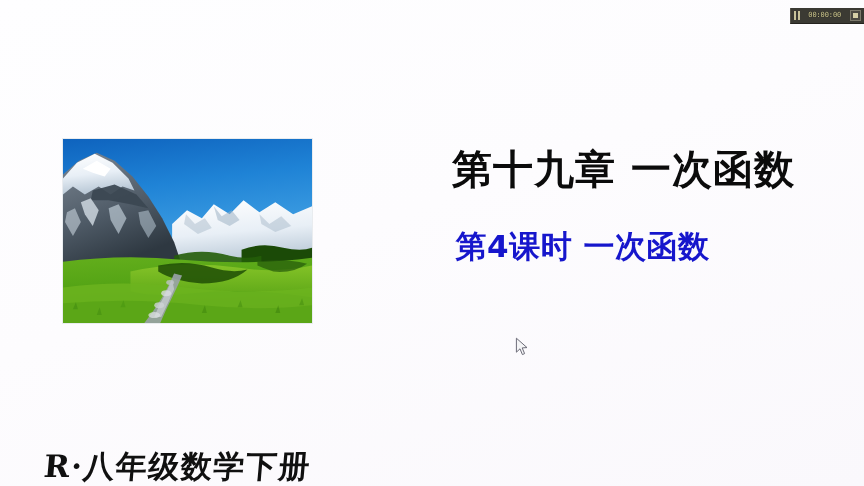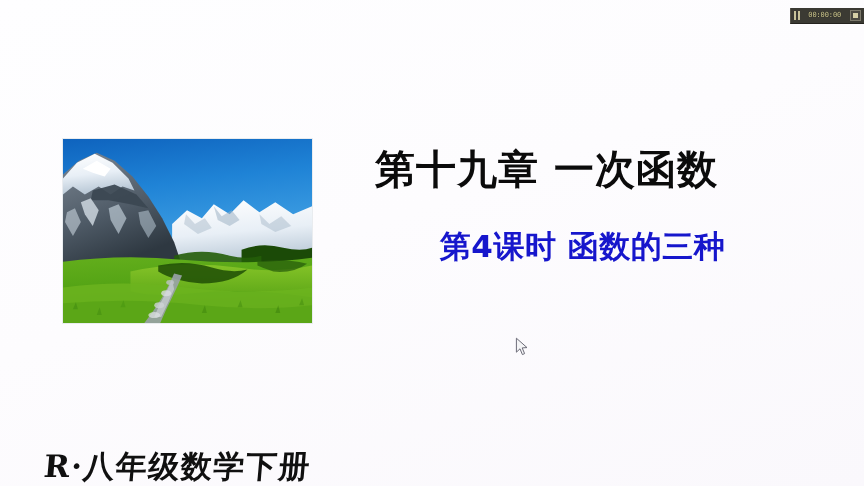--- a/index.html
+++ b/index.html
@@ -76,21 +76,21 @@
     overflow:hidden;
     background:#2a7fc4;
   }
   #scenery-canvas { display:block; width:100%; height:100%; }
 
   
   #chapter-title {
     position:absolute;
     left:375px; top:140px;
     width:420px;
-    text-align:left;
+    text-align:right;
     font-family:"DejaVu Sans", sans-serif;
     font-size:40px;
     font-weight:700;
     line-height:58px;
     letter-spacing:1px;
     color:#0b0b0b;
     white-space:nowrap;
   }
 
   #lesson-title {
@@ -220,21 +220,21 @@
       <path d="M140 176 l3 -8 2 8 z" fill="#3A810C" opacity="0.45"></path>
       <path d="M176 170 l3 -7 2 7 z" fill="#3A810C" opacity="0.4"></path>
       <path d="M214 176 l3 -8 2 8 z" fill="#367A0B" opacity="0.45"></path>
       <path d="M238 168 l3 -7 2 7 z" fill="#3A810C" opacity="0.4"></path>
     </svg>
   </figure>
 
   <h1 id="chapter-title">第十九章  一次函数</h1>
 
   <h2 id="lesson-title">
-    <span class="line1">第4课时  函数的三种</span>
+    <span class="line1">第4课时  一次函数</span>
   </h2>
 
   <div id="edition-label">R·八年级数学下册</div>
 
   <svg id="mouse-pointer" viewBox="0 0 14 20" style="left: 515px; top: 337px;">
     <path d="M1.4 1.2 L1.4 15.2 L5.0 11.8 L7.4 17.6 L9.6 16.6 L7.2 10.9 L12.0 10.6 Z" fill="#f4f4f6" stroke="#6c6c78" stroke-width="1"></path>
   </svg>
 
 </div>
 

